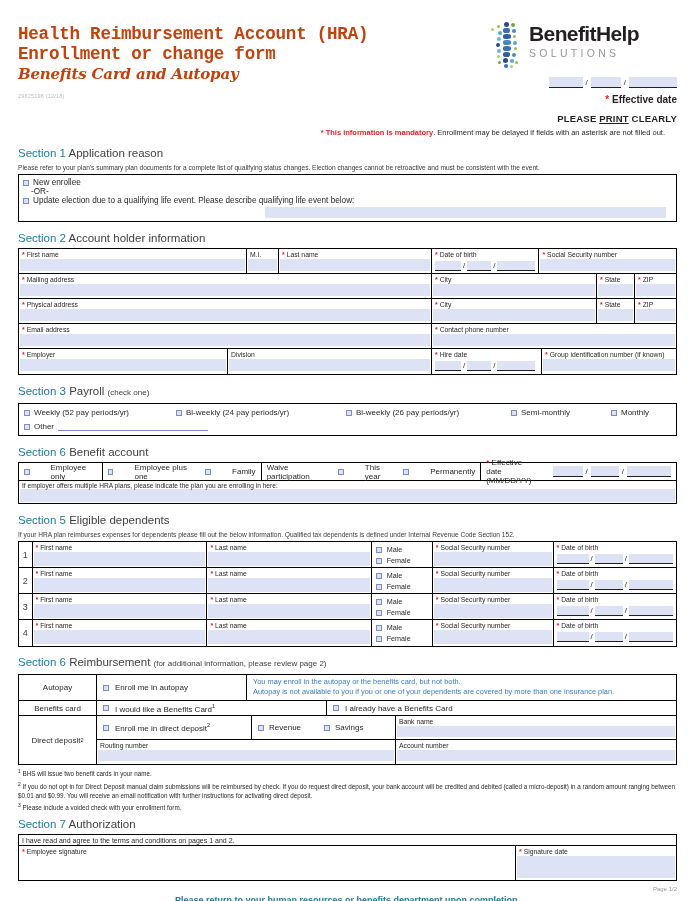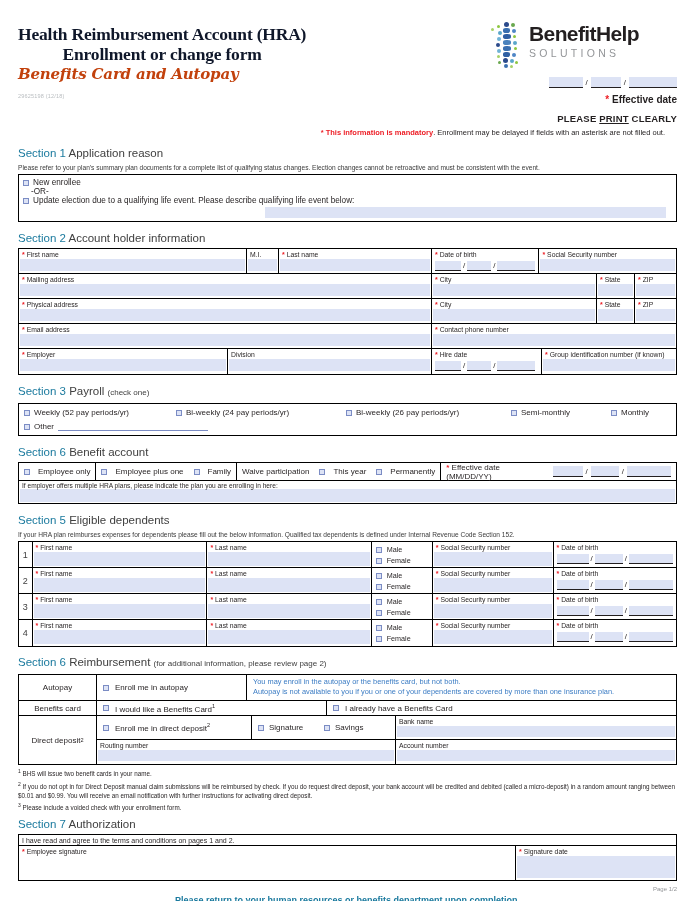--- a/index.html
+++ b/index.html
@@ -11,23 +11,23 @@
     color:#231f20;
     position:relative;
     overflow:hidden;
   }
   .page { position:relative; width:695px; height:901px; padding:0 18px; }
 
   
   .header { position:relative; height:118px; }
   .title-block { position:absolute; left:0; top:24px; }
   .t1, .t2 {
-    font-family:Liberation Serif, serif;
+    font-family:Liberation Mono, monospace;
     font-weight:bold; font-size:17.5px; line-height:20px;
-    color:#0f172a; letter-spacing:-0.2px;text-align:center;
+    color:#c2410c; letter-spacing:-0.2px;
   }
   .t3 {
     font-family:"DejaVu Serif", serif;
     font-weight:bold; font-style:italic; font-size:15px; line-height:19px;
     color:#c2410c; margin-top:1px; letter-spacing:-0.2px;
   }
   .formcode { font-size:5.5px; color:#b9bdc0; margin-top:9px; letter-spacing:0.2px; }
 
   .logo { position:absolute; right:0; top:22px; width:186px; height:50px; }
   .logo-dots { position:absolute; left:0; top:0; width:34px; height:48px; }
@@ -74,21 +74,21 @@
 
   
   .s3 { padding:4px 5px 4px 5px; }
   .s3 .line1 { display:flex; gap:0; font-size:8px; align-items:center; }
   .s3 .line1 .opt { margin-right:0; }
   .s3 .line2 { display:flex; align-items:center; font-size:8px; margin-top:5px; gap:4px; }
   .otherline { border-bottom:1px solid #7b8cc4; width:150px; height:9px; }
 
   
   .s4row { display:flex; align-items:stretch; font-size:8px; }
-  .s4c { display:flex; align-items:center; padding:0 5px; border-right:1px solid #000; gap:8px; height:17px; }
+  .s4c { display:flex; align-items:center; padding:0 5px; border-right:1px solid #000; gap:21px; height:17px; }
   .s4c:last-child { border-right:none; flex:1; }
   .s4note { font-size:6.6px; padding:1px 0 0 3px; }
 
   
   .dep-row { display:flex; border-bottom:1px solid #000; height:26px; }
   .dep-row:last-child { border-bottom:none; }
   .dep-num { width:14px; border-right:1px solid #000; display:flex; align-items:center; justify-content:center; font-size:9px; color:#404040; }
   .dep-name { width:181px; border-right:1px solid #000; }
   .dep-last { width:170px; border-right:1px solid #000; }
   .dep-sex { width:63px; border-right:1px solid #000; padding:2px 0 0 4px; }
@@ -598,21 +598,21 @@
             <sup>2</sup>
         </div>
         <div style="flex:1;display:flex;flex-direction:column;">
           <div style="display:flex;height:24px;border-bottom:1px solid #000;">
             <div style="width:155px;border-right:1px solid #000;display:flex;align-items:center;gap:6px;padding-left:6px;font-size:8px;">
               <span class="cb"></span>
               <span><span>Enroll me in direct deposit</span><sup>2</sup></span>
             </div>
             <div style="width:72px;display:flex;align-items:center;gap:5px;padding-left:6px;font-size:8px;">
               <span class="cb"></span>
-              <span>Signature</span>
+              <span>Revenue</span>
             </div>
             <div style="width:72px;border-right:1px solid #000;display:flex;align-items:center;gap:5px;font-size:8px;">
               <span class="cb"></span>
               <span>Savings</span>
             </div>
             <div style="flex:1;">
               <div class="lbl">Bank name</div>
               <div class="fill" style="height:11px;"></div>
             </div>
           </div>

